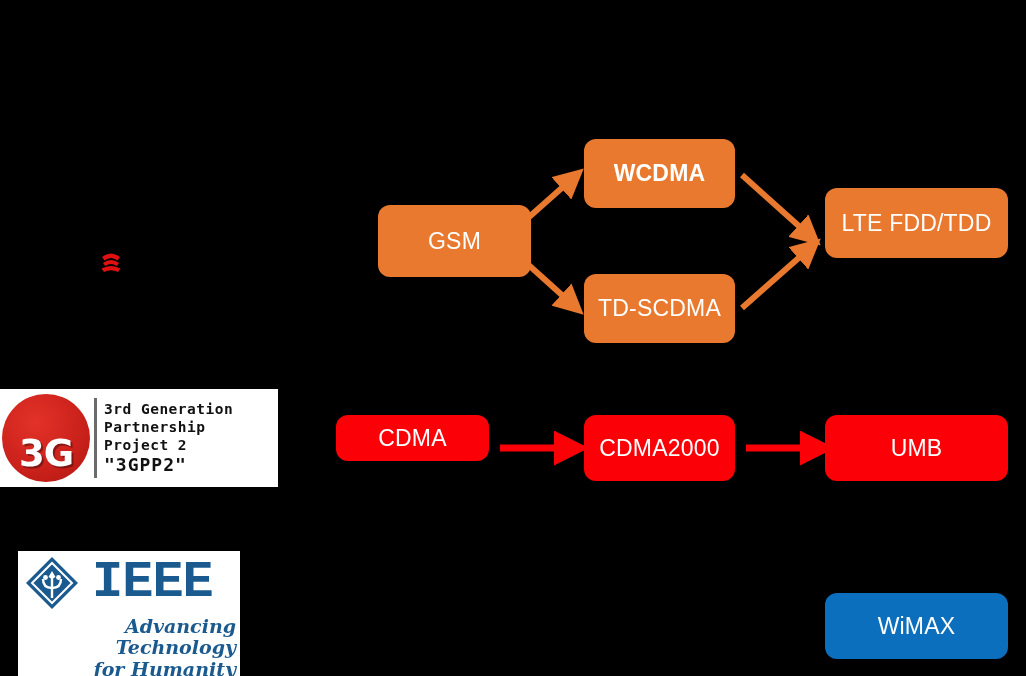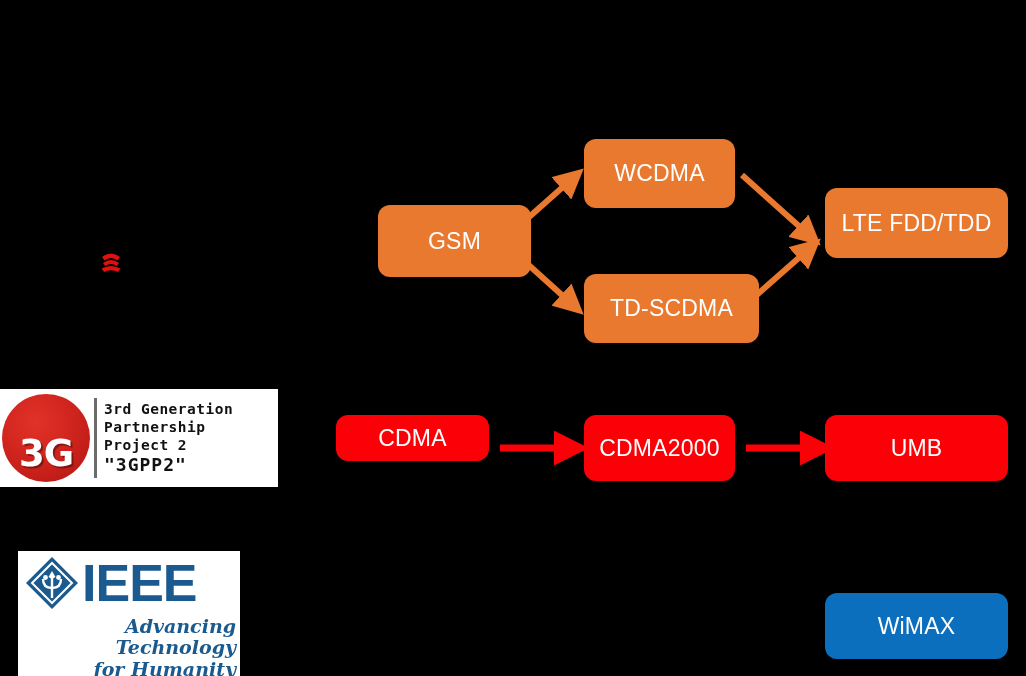--- a/index.html
+++ b/index.html
@@ -95,26 +95,26 @@
     left: 18px; top: 551px; width: 222px; height: 125px;
     background: #ffffff;
     overflow: hidden;
   }
   #ieee-top { display: flex; align-items: center; height: 64px; padding-left: 6px; }
   #ieee-diamond {
     width: 56px; height: 56px; flex: 0 0 auto; position: relative;
   }
   #ieee-word {
     color: #1b5A8E;
-    font-family: Liberation Sans, sans-serif;
+    font-family: Liberation Mono, monospace;
     font-weight: 700;
     font-size: 52px;
     letter-spacing: -1px;
     line-height: 1;
-    margin-left: 2px;
+    margin-left: 12px;
   }
   #ieee-tag {
     color: #1b5A8E;
     font-family: "DejaVu Serif", serif;
     font-style: italic;
     font-weight: 700;
     font-size: 19px;
     line-height: 1.12;
     text-align: right;
     padding-right: 4px;
@@ -146,25 +146,25 @@
 
     <line x1="500" y1="448" x2="572" y2="448" stroke="#FB0007" stroke-width="7" marker-end="url(#arrowRed)"></line>
 
     <line x1="746" y1="448" x2="818" y2="448" stroke="#FB0007" stroke-width="7" marker-end="url(#arrowRed)"></line>
   </svg>
 
   <div class="node node-orange" style="left:336px; top:205px; width:153px; height:72px;margin-left:42px;">
     <span>GSM</span>
   </div>
 
-  <div class="node node-orange" style="left:584px; top:139px; width:151px; height:69px;">
+  <div class="node node-orange" style="left:584px; top:139px; width:151px; height:69px;font-weight:bold;">
     <span>WCDMA</span>
   </div>
 
-  <div class="node node-orange" style="left:584px; top:274px; width:175px; height:69px;">
+  <div class="node node-orange" style="left:584px; top:274px; width:151px; height:69px;">
     <span>TD-SCDMA</span>
   </div>
 
   <div class="node node-orange" style="left:825px; top:188px; width:183px; height:70px;">
     <span>LTE FDD/TDD</span>
   </div>
 
   <div class="node node-red" style="left:336px; top:415px; width:153px; height:46px;">
     <span>CDMA</span>
   </div>

